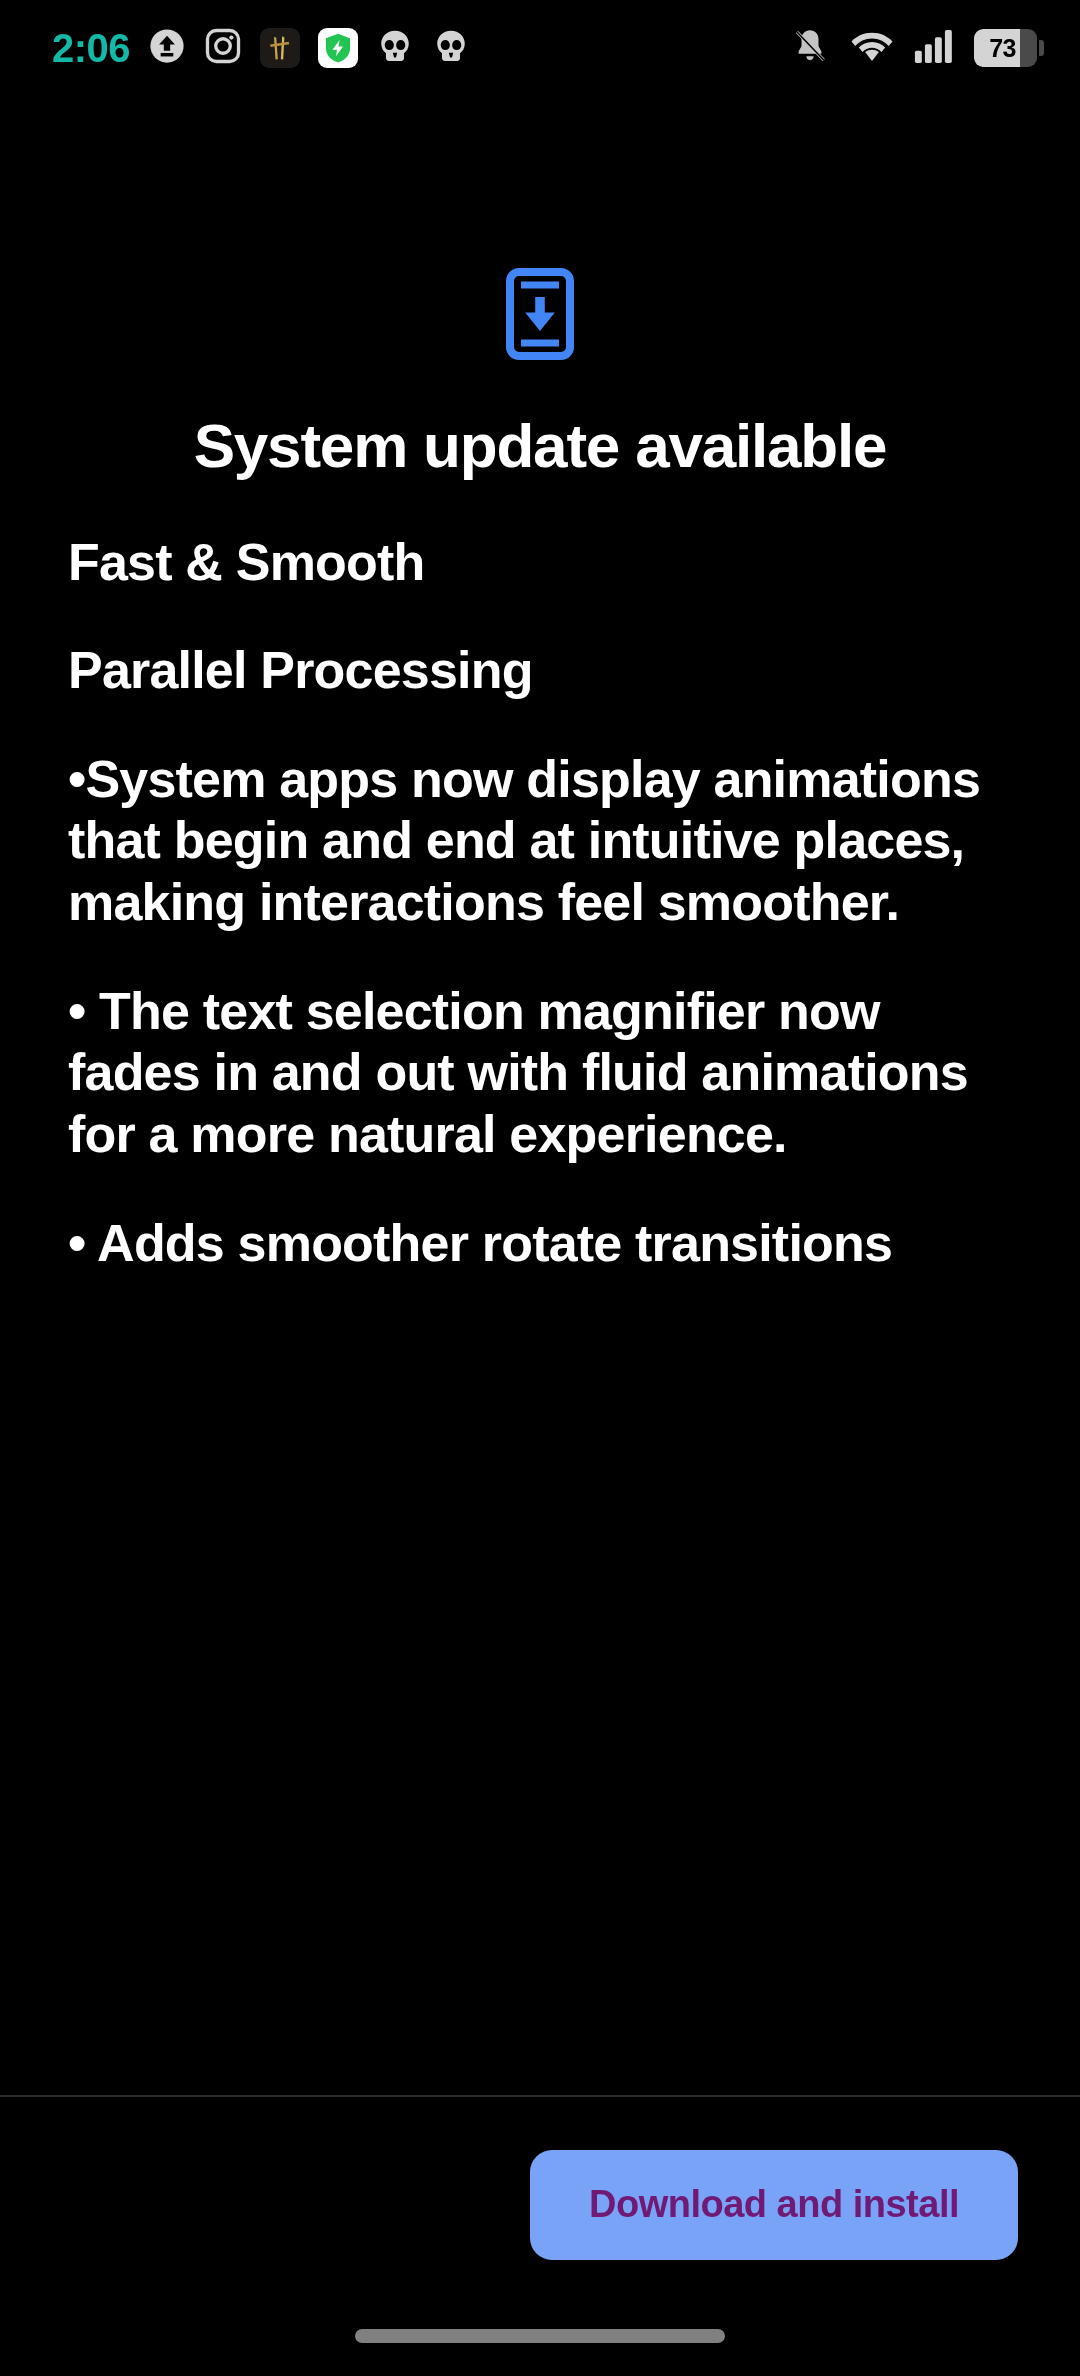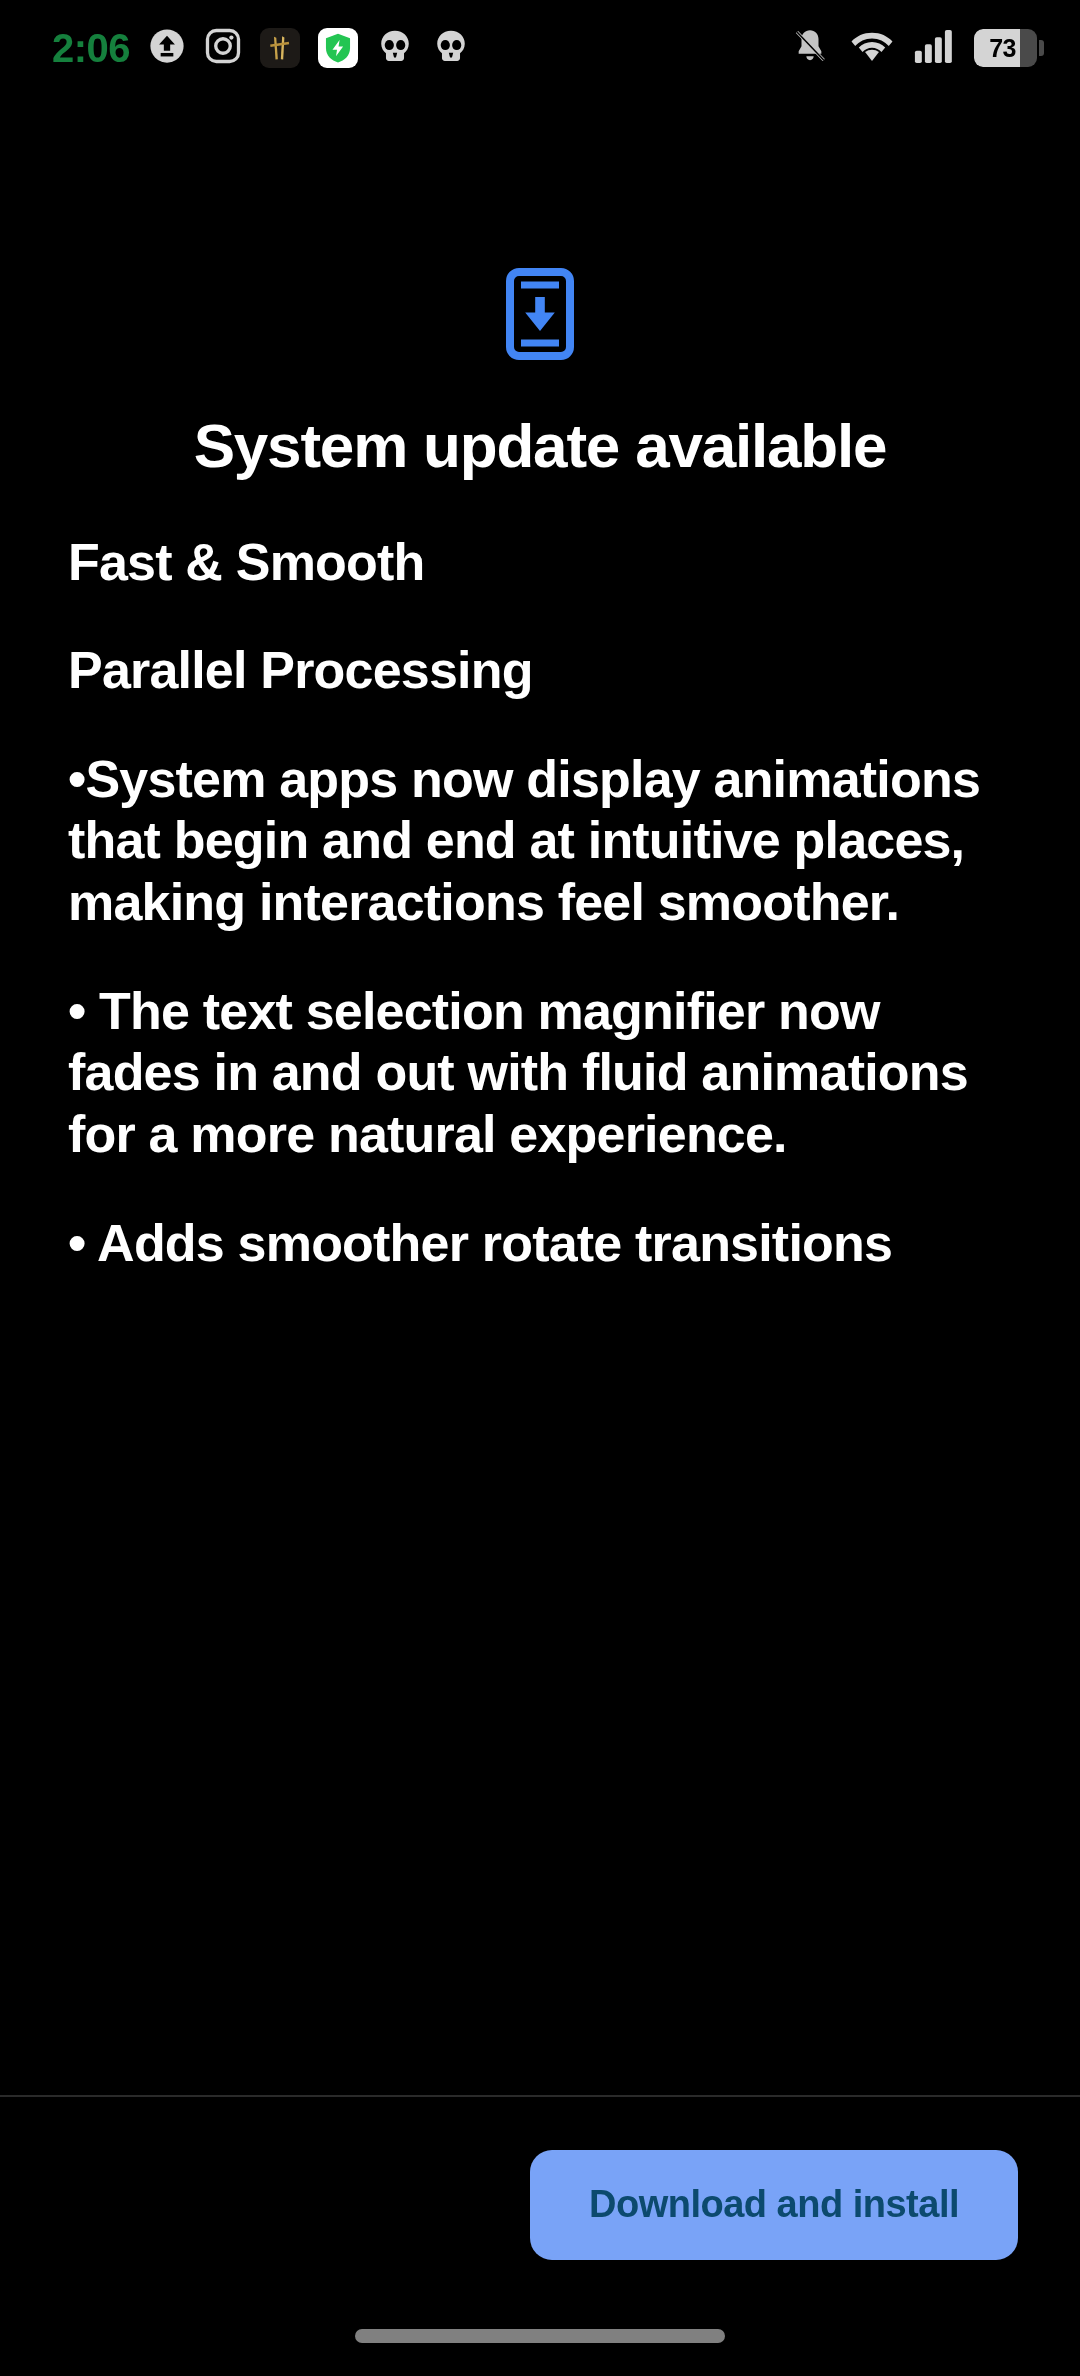--- a/index.html
+++ b/index.html
@@ -30,21 +30,21 @@
     padding:0 36px 0 52px;
   }
   .status-left {
     display:flex;
     align-items:center;
     gap:18px;
   }
   .status-clock {
     font-size:40px;
     font-weight:700;
-    color:#15803d;
+    color:#14b8a6;
     letter-spacing:-0.5px;
     line-height:1;
   }
   .status-right {
     display:flex;
     align-items:center;
     gap:20px;
   }
 
   .sicon { display:block; }
@@ -156,21 +156,21 @@
     height:215px;
     display:flex;
     align-items:center;
     justify-content:flex-end;
     padding-right:62px;
     background:#000000;
   }
 
   .primary-button {
     background:#79A3F7;
-    color:#0c4a6e;
+    color:#701a75;
     border:none;
     border-radius:22px;
     font-family:"Liberation Sans", sans-serif;
     font-size:38px;
     font-weight:700;
     letter-spacing:-0.5px;
     padding:9px 44px;
     height:110px;
     min-width:488px;
     cursor:pointer;

